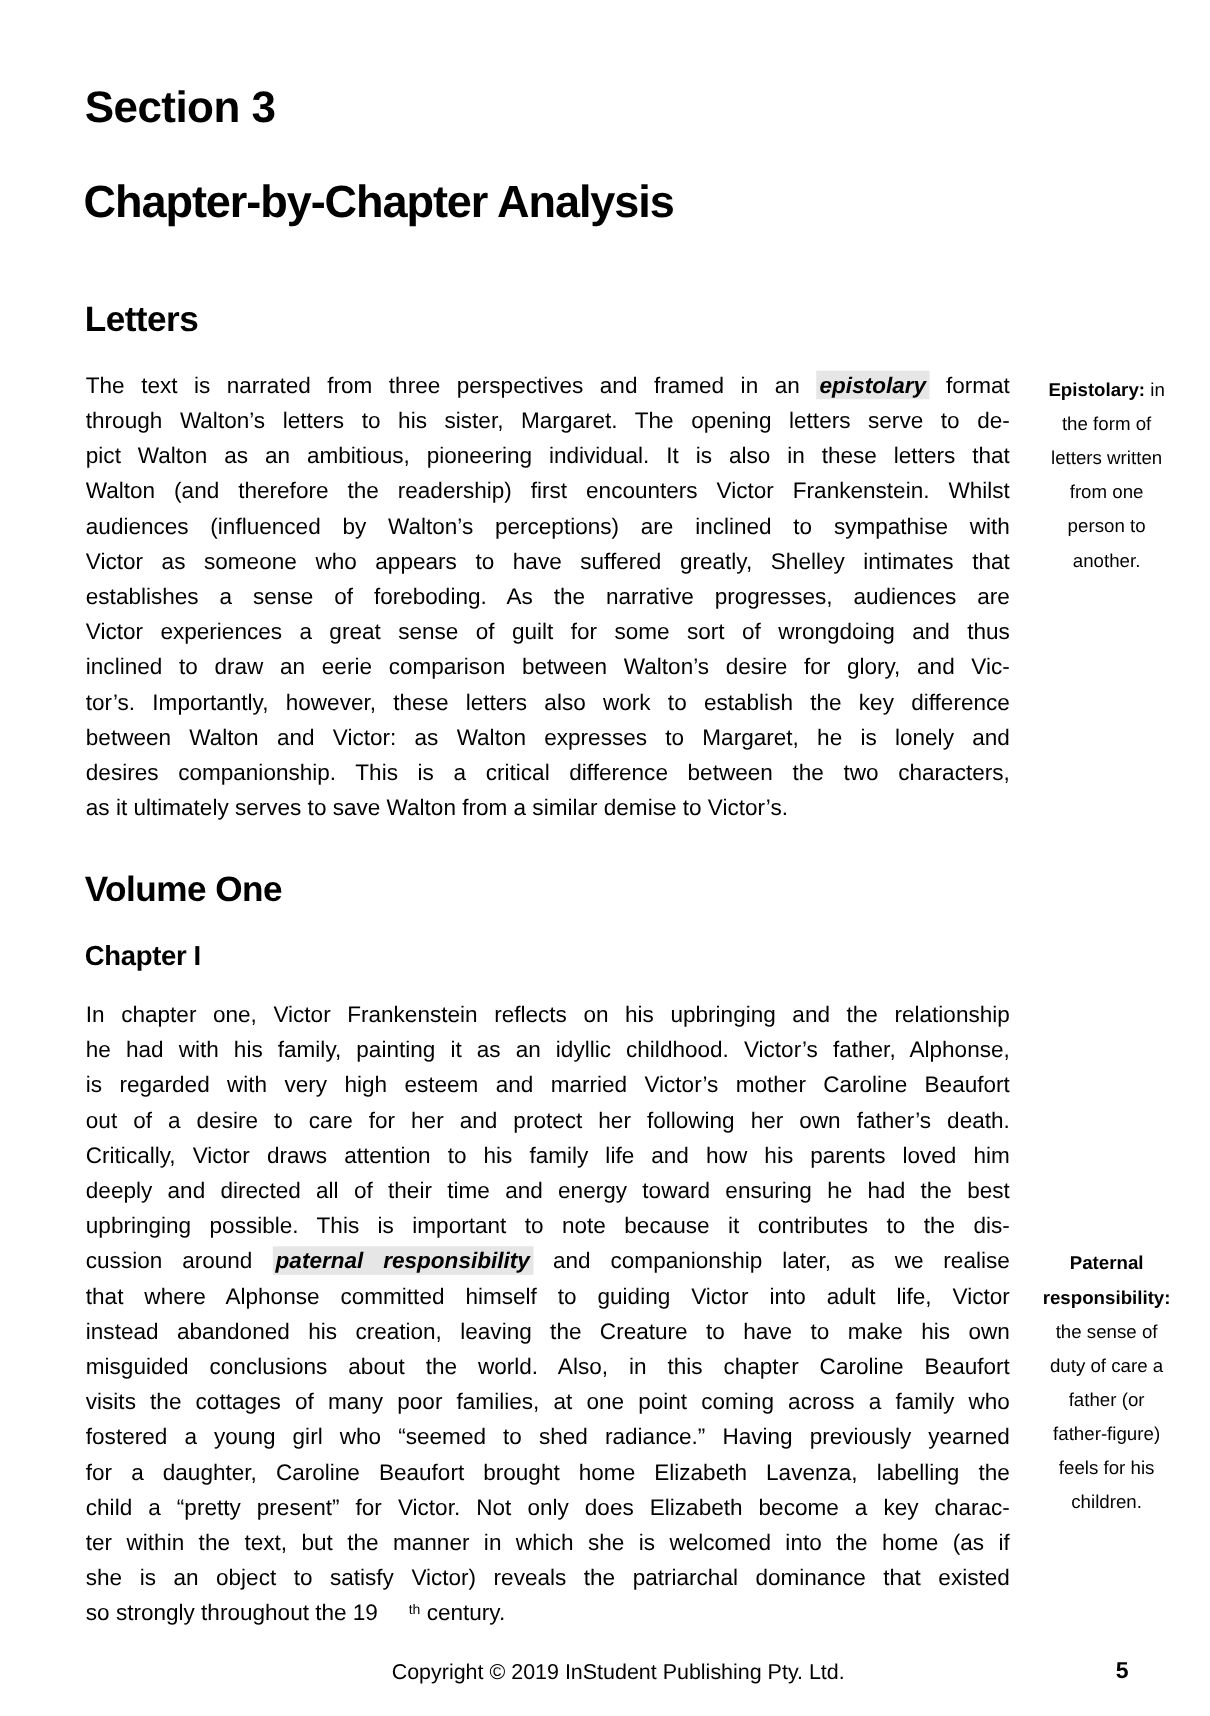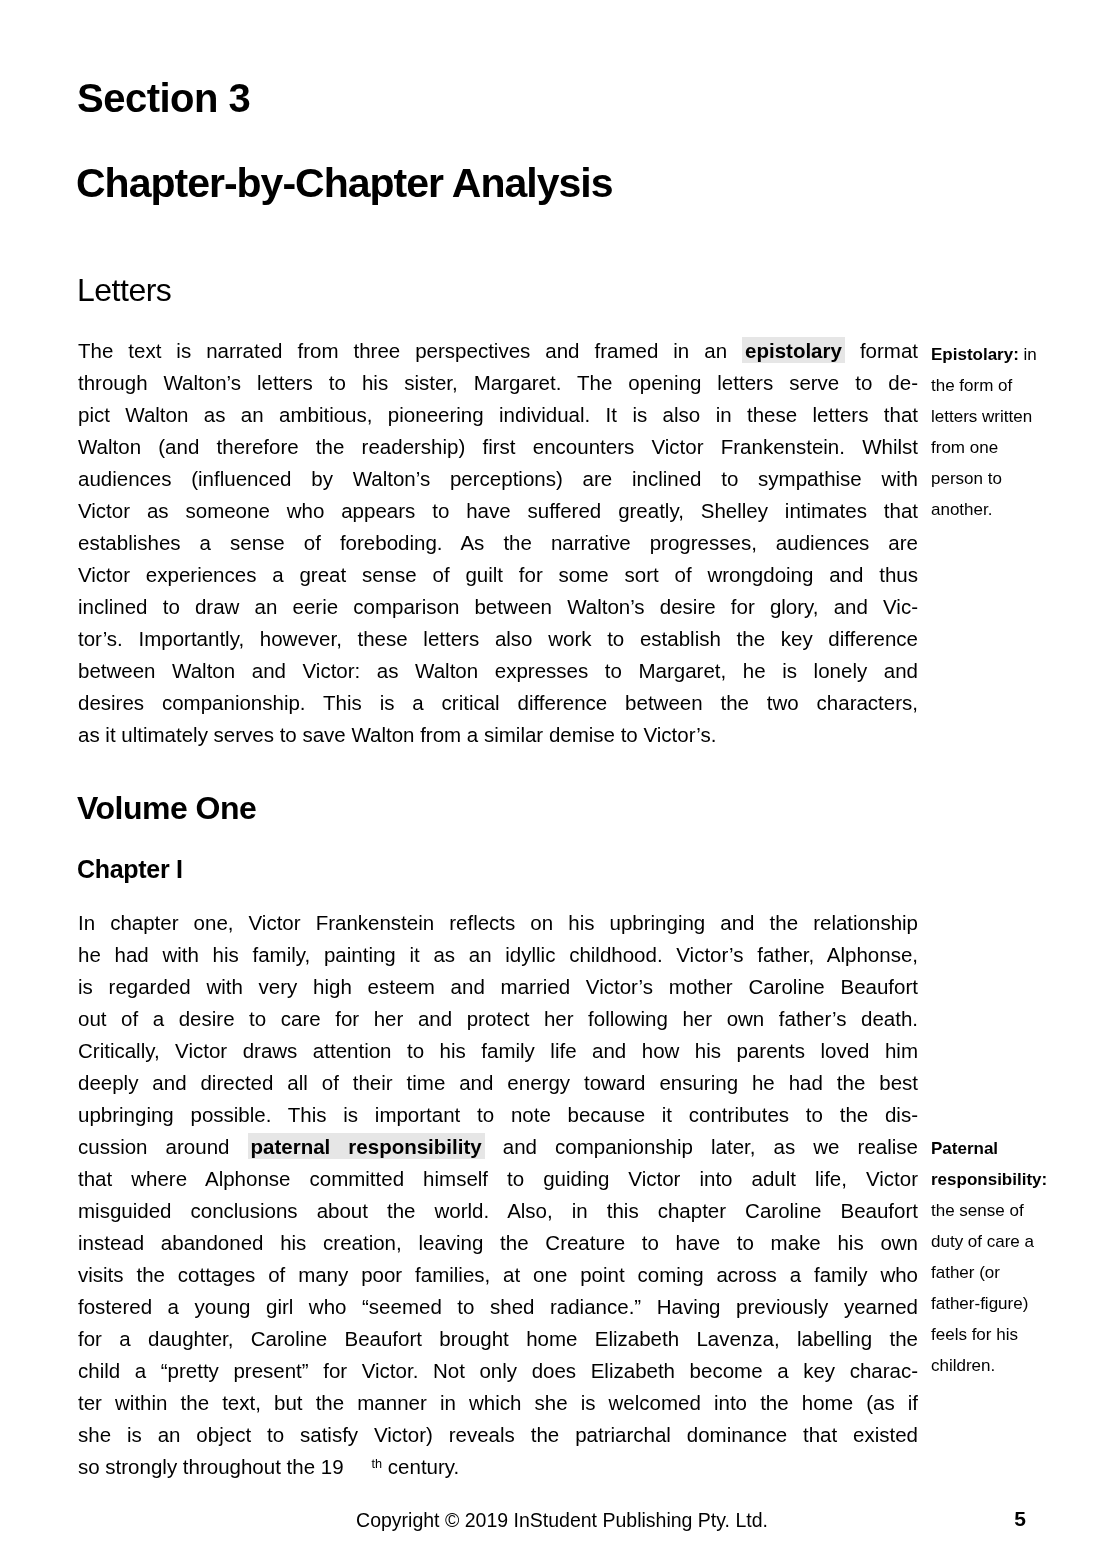--- a/index.html
+++ b/index.html
@@ -25,21 +25,21 @@
     letter-spacing: -0.5px;
   }
   .page-title {
     position: absolute;
     left: 76px; top: 162px;
     font-size: 41px;
     font-weight: bold;
     line-height: 1.05;
     letter-spacing: -1px;
   }
-  .h-letters   { position: absolute; left: 77px; top: 272px; font-size: 32px; font-weight: normal; letter-spacing: -0.5px; }
+  .h-letters   { position: absolute; left: 77px; top: 272px; font-size: 32px; font-weight: bold; letter-spacing: -0.5px; }
   .h-volume    { position: absolute; left: 77px; top: 790px; font-size: 32px; font-weight: bold; letter-spacing: -0.5px; }
   .h-chapter   { position: absolute; left: 77px; top: 855px; font-size: 25px; font-weight: bold; letter-spacing: -0.3px; }
 
   .para {
     position: absolute;
     left: 78px;
     width: 840px;
     font-size: 20.5px;
   }
   .para-letters { top: 335px; }
@@ -50,34 +50,36 @@
     line-height: var(--lh);
     overflow: hidden;
   }
   .tline.just { text-align: justify; }
   .tline.just::after { content: ""; display: inline-block; width: 100%; height: 0; }
 
   .hl {
     font-weight: bold;
     background: #e6e6e6;
     padding: 2px 3px 1px 3px;
+    font-style: italic;
   }
   .b { font-weight: bold; }
   .sup {
     font-size: 0.62em;
     position: relative;
     top: -0.5em;
     margin-left: 28px;
   }
 
   .margin-note {
     position: absolute;
     left: 931px;
     width: 150px;
     font-size: 17px;
+    text-align: center;
   }
   .margin-note .tline { height: 31px; line-height: 31px; }
   .note-epistolary { top: 339px; }
   .note-paternal   { top: 1133px; }
 
   .footer-copyright {
     position: absolute;
     left: 0; top: 1509px;
     width: 1100px;
     text-align: center;
@@ -134,22 +136,22 @@
   <div class="para para-chapter">
       <div class="tline just"><span>In chapter one, Victor Frankenstein reflects on his upbringing and the relationship</span></div>
       <div class="tline just"><span>he had with his family, painting it as an idyllic childhood. Victor’s father, Alphonse,</span></div>
       <div class="tline just"><span>is regarded with very high esteem and married Victor’s mother Caroline Beaufort</span></div>
       <div class="tline just"><span>out of a desire to care for her and protect her following her own father’s death.</span></div>
       <div class="tline just"><span>Critically, Victor draws attention to his family life and how his parents loved him</span></div>
       <div class="tline just"><span>deeply and directed all of their time and energy toward ensuring he had the best</span></div>
       <div class="tline just"><span>upbringing possible. This is important to note because it contributes to the dis-</span></div>
       <div class="tline just"><span>cussion around </span><span class="hl" style="background: rgb(230, 230, 230);">paternal responsibility</span><span> and companionship later, as we realise</span></div>
       <div class="tline just"><span>that where Alphonse committed himself to guiding Victor into adult life, Victor</span></div>
+      <div class="tline just"><span>instead abandoned his creation, leaving the Creature to have to make his own</span></div>
       <div class="tline just"><span>misguided conclusions about the world. Also, in this chapter Caroline Beaufort</span></div>
-      <div class="tline just"><span>instead abandoned his creation, leaving the Creature to have to make his own</span></div>
       <div class="tline just"><span>visits the cottages of many poor families, at one point coming across a family who</span></div>
       <div class="tline just"><span>fostered a young girl who “seemed to shed radiance.” Having previously yearned</span></div>
       <div class="tline just"><span>for a daughter, Caroline Beaufort brought home Elizabeth Lavenza, labelling the</span></div>
       <div class="tline just"><span>child a “pretty present” for Victor. Not only does Elizabeth become a key charac-</span></div>
       <div class="tline just"><span>ter within the text, but the manner in which she is welcomed into the home (as if</span></div>
       <div class="tline just"><span>she is an object to satisfy Victor) reveals the patriarchal dominance that existed</span></div>
       <div class="tline"><span>so strongly throughout the 19</span><span class="sup">th</span><span> century.</span></div>
     </div>
 
   <div class="margin-note note-paternal">

